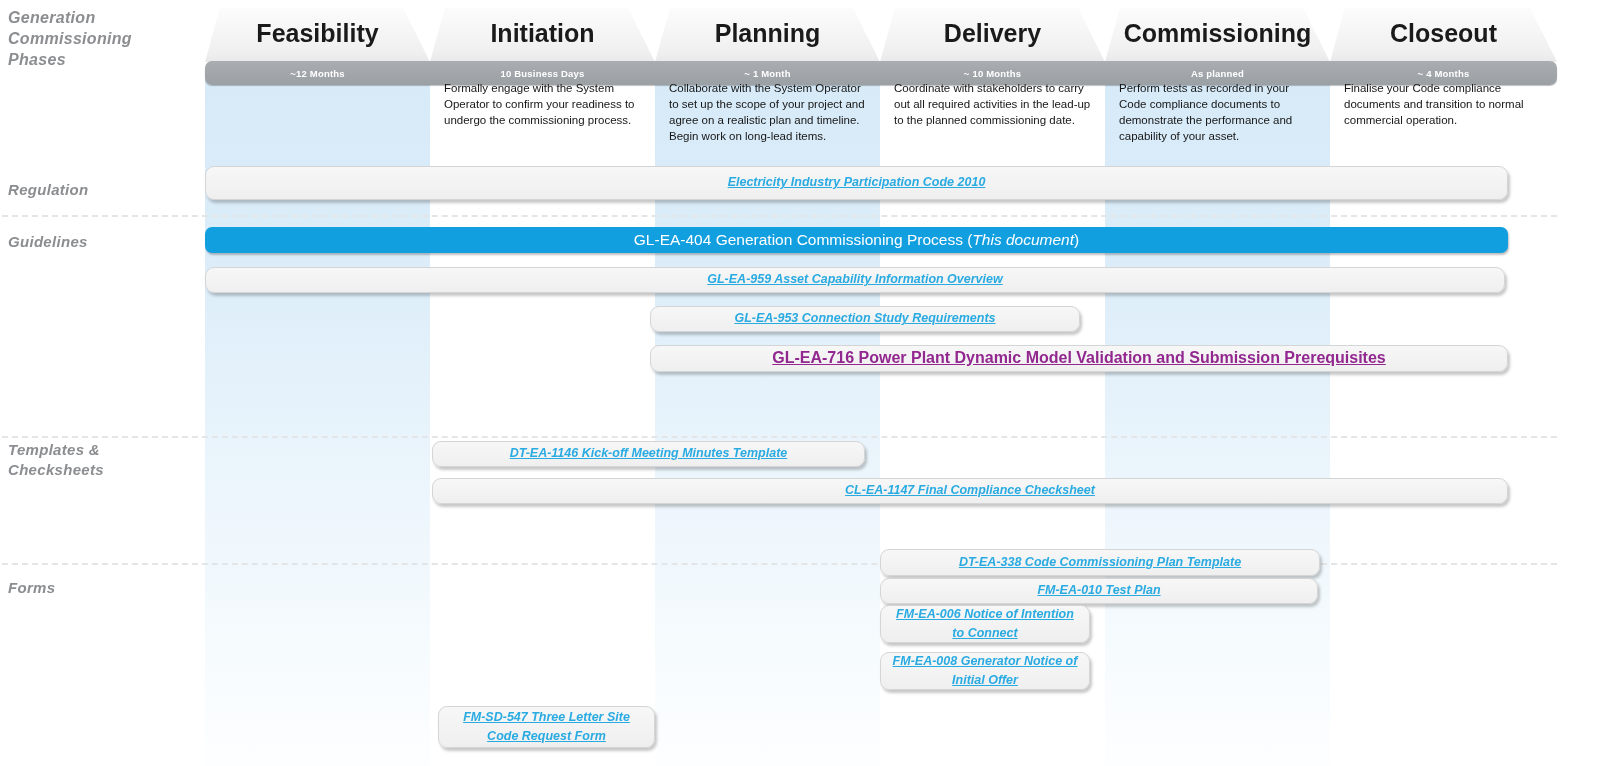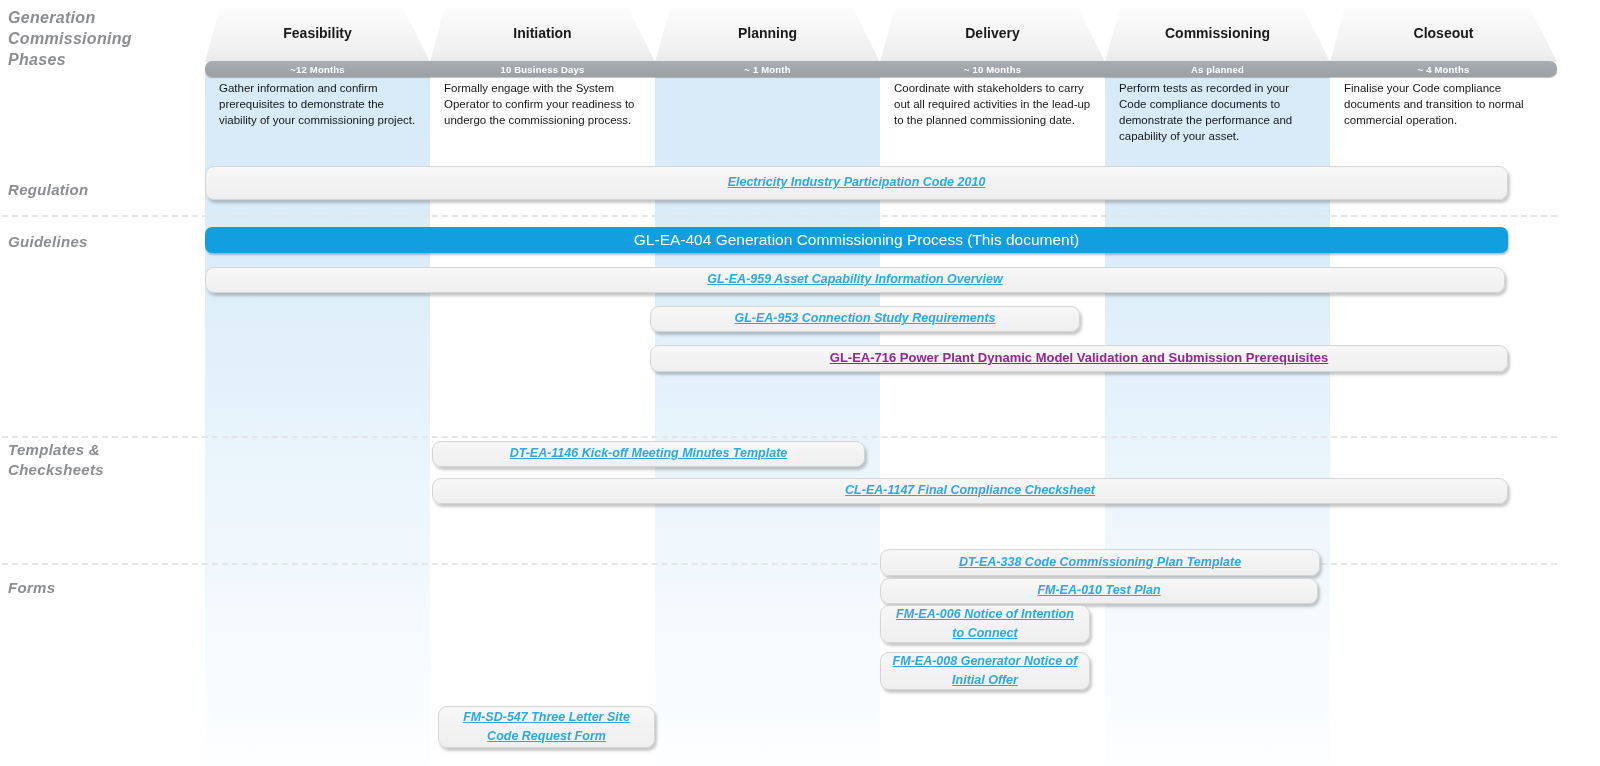--- a/index.html
+++ b/index.html
@@ -22,27 +22,27 @@
   .band.b1{left:205px;} .band.b2{left:655px;} .band.b3{left:1105px;}
   
   .tab{
     position:absolute;top:8px;height:54px;
     background:linear-gradient(180deg,#FCFCFC 0%,#F0F0F1 80%,#E9E9EA 100%);
     clip-path:polygon(15px 0,calc(100% - 27px) 0,100% 100%,0 100%);
     display:flex;align-items:center;justify-content:center;
     filter:drop-shadow(1px 1px 2px rgba(0,0,0,0.35));
   }
   .tab .tab-label{
-    font-size:14px;font-weight:600;color:#1A1A1A;margin-top:-4px;
+    font-size:25px;font-weight:600;color:#1A1A1A;margin-top:-4px;
   }
   .t1{left:205px;width:225px;} .t2{left:430px;width:225px;} .t3{left:655px;width:225px;}
   .t4{left:880px;width:225px;} .t5{left:1105px;width:225px;} .t6{left:1330px;width:227px;}
   
   .timeline{
-    position:absolute;left:205px;top:61px;width:1352px;height:16px;
+    position:absolute;left:205px;top:61px;width:1352px;height:24px;
     background:linear-gradient(180deg,#A9ADB2 0%,#9BA0A5 100%);
     border-radius:7px;display:flex;align-items:center;
     box-shadow:0 1px 1px rgba(0,0,0,0.25);
   }
   .timeline .dur{
     display:inline-block;text-align:center;color:#ffffff;
     font-size:9.5px;font-weight:bold;letter-spacing:.2px;width:225px;
   }
   .timeline .dur:last-child{width:227px;}
   
@@ -63,27 +63,27 @@
     background:linear-gradient(180deg,#F7F7F7 0%,#EFEFF0 100%);
     border:1px solid #D4D5D6;border-radius:9px;
     box-shadow:2px 3px 3px rgba(0,0,0,0.22);
     display:flex;align-items:center;justify-content:center;
     text-align:center;padding:12px 10px;box-sizing:border-box;
   }
   .doclink{
     color:#29ABE2;font-style:italic;font-weight:600;font-size:12.5px;
     text-decoration:underline;line-height:1.55;cursor:pointer;
   }
-  .doclink.purple{color:#92278F;font-style:normal;font-size:13px;}
+  .doclink.purple{color:#92278F;font-style:normal;font-size:16px;}
   .bar.highlight{
     background:#129FE0;border:none;border-radius:7px;
     box-shadow:1px 2px 2px rgba(0,0,0,0.25);
   }
   .bar.highlight .hl-text{color:#ffffff;font-size:15.5px;font-weight:400;}
-  .bar.highlight .hl-text .it{}
+  .bar.highlight .hl-text .it{font-style:italic;}
   
   .bar-eipc    {left:205px;top:166px;width:1303px;height:34px;}
   .bar-gl404   {left:205px;top:227px;width:1303px;height:26px;}
   .bar-gl959   {left:205px;top:267px;width:1300px;height:24px;}
   .bar-gl953   {left:650px;top:306px;width:430px;height:24px;}
   .bar-gl716   {left:650px;top:345px;width:858px;height:27px;}
   .bar-gl010   {left:880px;top:392px;width:438px;height:25px;}
   .bar-dt1146  {left:432px;top:441px;width:433px;height:24px;}
   .bar-cl1147  {left:432px;top:478px;width:1076px;height:24px;}
   .bar-dt338   {left:880px;top:518px;width:440px;height:27px;margin-top:31px;}
@@ -132,22 +132,23 @@
 
   <div class="timeline">
     <span class="dur">~12 Months</span>
     <span class="dur">10 Business Days</span>
     <span class="dur">~ 1 Month</span>
     <span class="dur">~ 10 Months</span>
     <span class="dur">As planned</span>
     <span class="dur">~ 4 Months</span>
   </div>
 
-  <div class="desc d1">Gather information and confirm prerequisites to demonstrate the viability of your commissioning project.</div>
   <div class="desc d2">Formally engage with the System Operator to confirm your readiness to undergo the commissioning process.</div>
+  <div class="desc d3">Collaborate with the System Operator to set up the scope of your project and agree on a realistic plan and timeline.
+Begin work on long-lead items.</div>
   <div class="desc d4">Coordinate with stakeholders to carry out all required activities in the lead-up to the planned commissioning date.</div>
   <div class="desc d5">Perform tests as recorded in your Code compliance documents to demonstrate the performance and capability of your asset.</div>
   <div class="desc d6">Finalise your Code compliance documents and transition to normal commercial operation.</div>
 
   <div class="dashed sep1"></div>
   <div class="dashed sep2"></div>
   <div class="dashed sep3"></div>
 
   <div class="bar bar-eipc">
     <span class="doclink">Electricity Industry Participation Code 2010</span>

